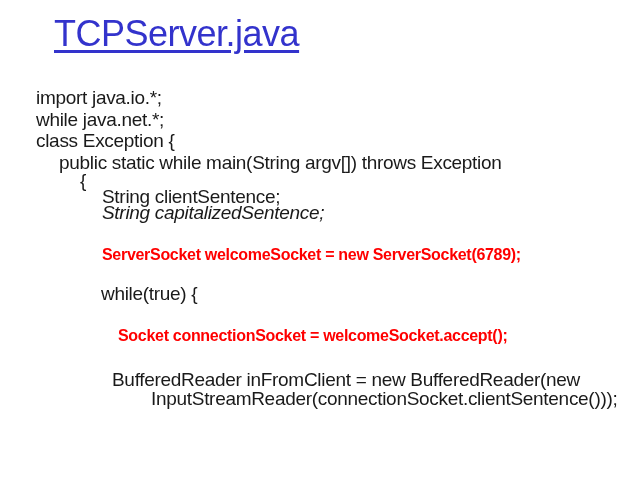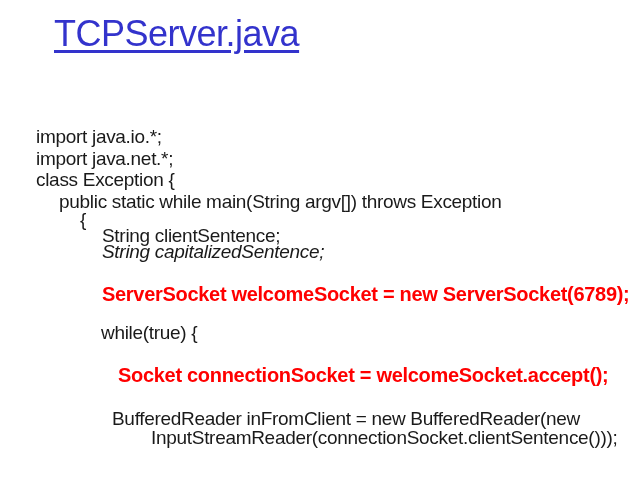--- a/index.html
+++ b/index.html
@@ -32,26 +32,25 @@
     letter-spacing: -0.5px;
     white-space: pre;
   }
   .ln {
     position: absolute;
     font-size: 19px;
     line-height: 20px;
     color: var(--c-code);
     letter-spacing: -0.3px;
     white-space: pre;
-    margin-top: 39px;
   }
   .ln.hl {
     color: var(--c-hl);
     font-weight: bold;
-    font-size: 20px;
+    font-size: 16px;
   }
   
   .ln-0  { left: 36px;  top: 88px;  }
   .ln-1  { left: 36px;  top: 110px; }
   .ln-2  { left: 36px;  top: 131px; }
   .ln-3  { left: 59px;  top: 153px; }
   .ln-4  { left: 80px;  top: 171px; }
   .ln-5  { left: 102px; top: 187px; text-align: right; }
   .ln-6  { left: 102px; top: 203px; font-style: italic; }
   .ln-7  { left: 102px; top: 245px; }
@@ -61,21 +60,21 @@
   .ln-11 { left: 151px; top: 389px; }
 </style>
 </head>
 <body>
 
 <div class="slide">
   <div class="slide-title">TCPServer.java</div>
 
   <div>
     <div class="ln ln-0">import java.io.*;</div>
-    <div class="ln ln-1">import java.net.*;</div>
+    <div class="ln ln-1">while java.net.*;</div>
     <div class="ln ln-2">class Exception {</div>
     <div class="ln ln-3">public static while main(String argv[]) throws Exception</div>
     <div class="ln ln-4">{</div>
     <div class="ln ln-5">String clientSentence;</div>
     <div class="ln ln-6">String capitalizedSentence;</div>
     <div class="ln ln-7 hl">ServerSocket welcomeSocket = new ServerSocket(6789);</div>
     <div class="ln ln-8">while(true) {</div>
     <div class="ln ln-9 hl">Socket connectionSocket = welcomeSocket.accept();</div>
     <div class="ln ln-10">BufferedReader inFromClient = new BufferedReader(new</div>
     <div class="ln ln-11">InputStreamReader(connectionSocket.clientSentence()));</div>

